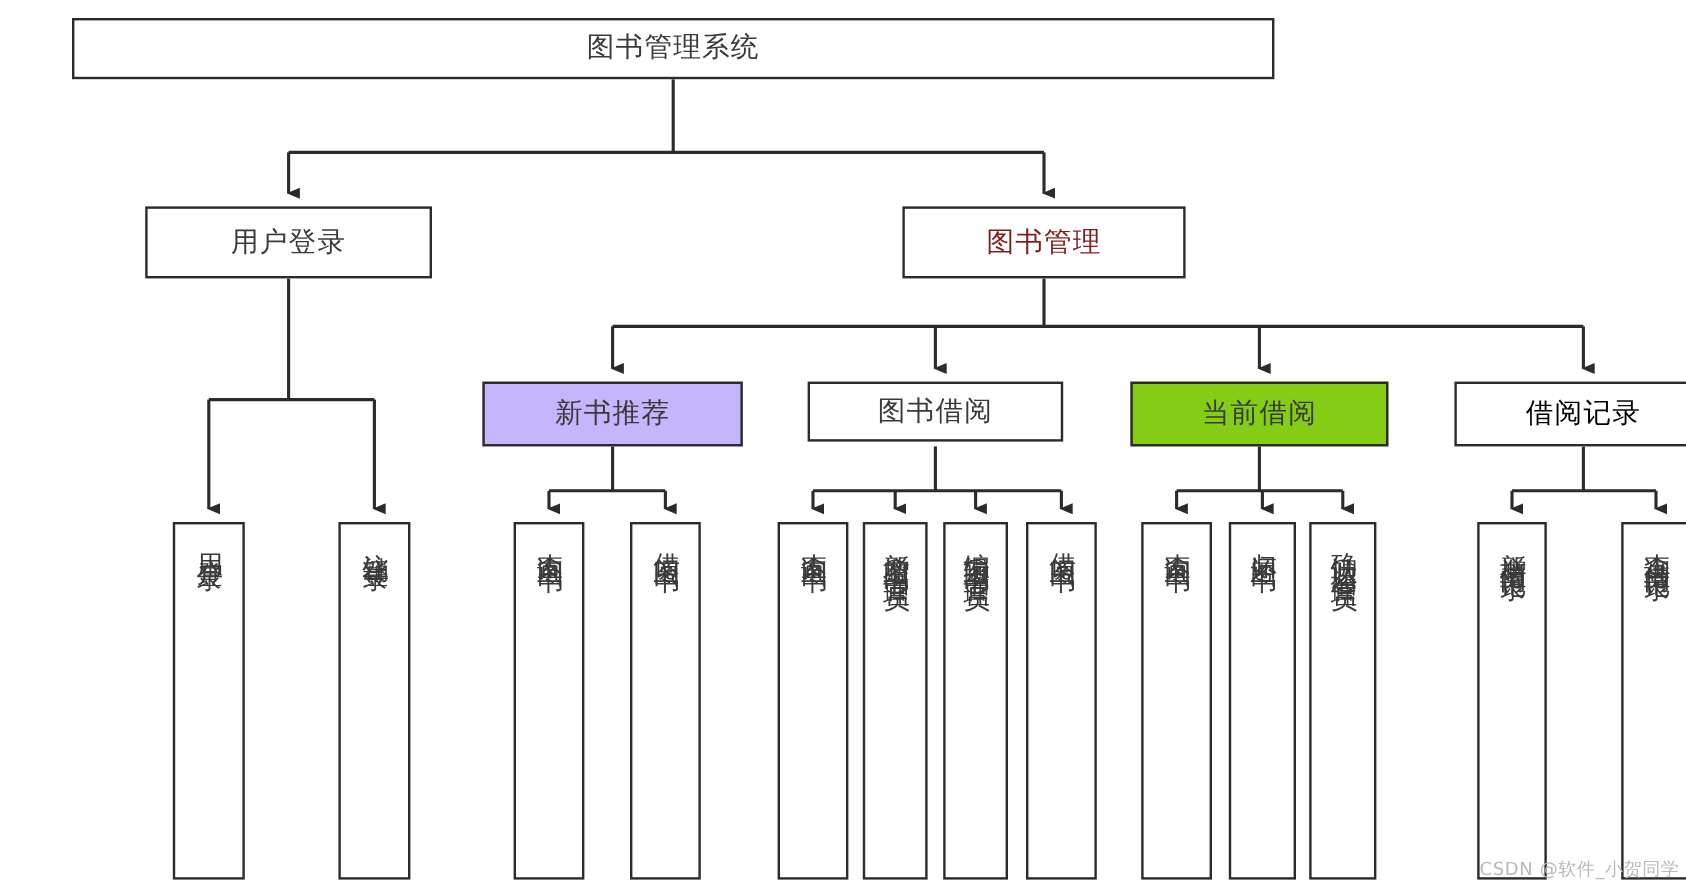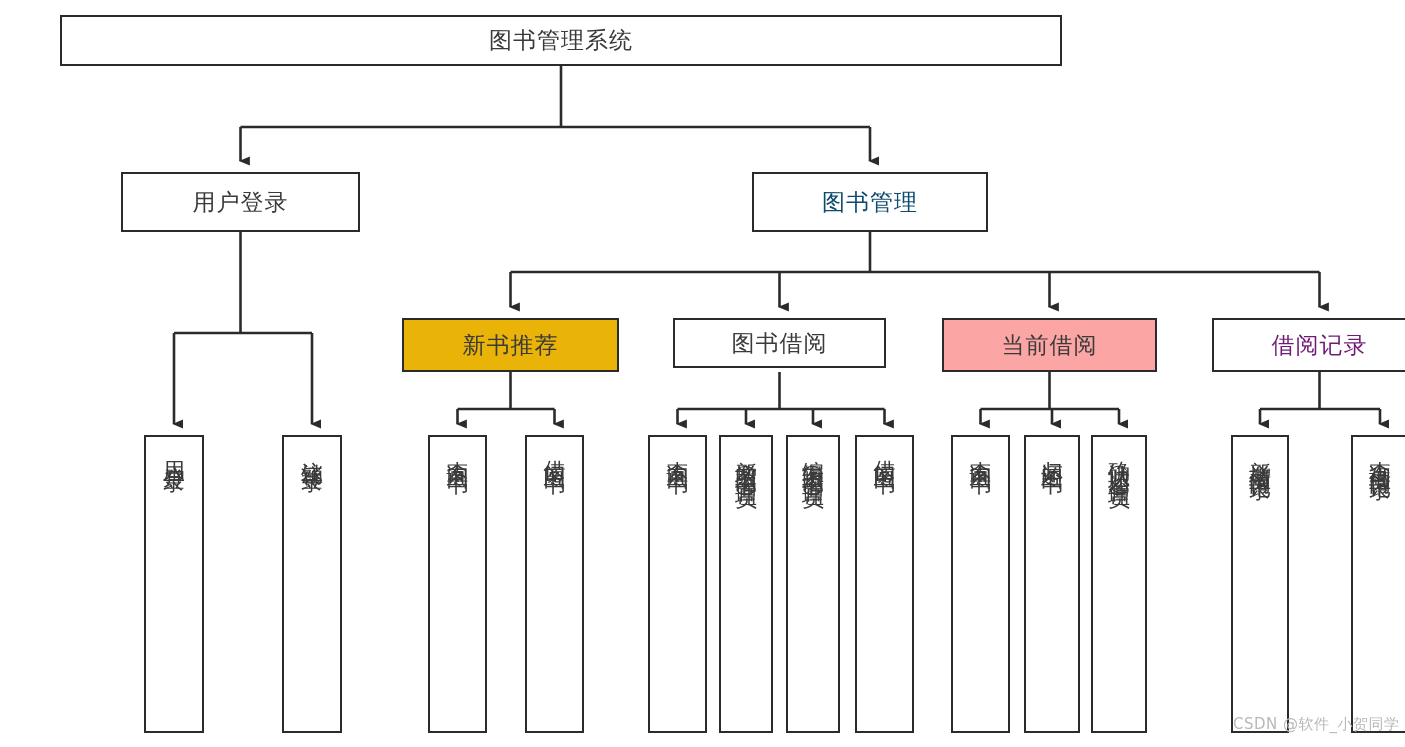--- a/index.html
+++ b/index.html
@@ -114,33 +114,33 @@
   </svg>
 
   <div id="nodes-layer">
       <div class="node-box" style="left: 20px; top: 15px; width: 1002px; height: 51px; border-color: rgb(43, 43, 43); background: rgb(255, 255, 255);">
         <span class="node-label" style="color: rgb(58, 58, 58);">图书管理系统</span>
       </div>
       <div class="node-box" style="left: 81px; top: 172px; width: 239px; height: 60px; border-color: rgb(43, 43, 43); background: rgb(255, 255, 255);">
         <span class="node-label" style="color: rgb(58, 58, 58);">用户登录</span>
       </div>
       <div class="node-box" style="left: 712px; top: 172px; width: 236px; height: 60px; border-color: rgb(43, 43, 43); background: rgb(255, 255, 255);">
-        <span class="node-label" style="color: #0c4a6e;">图书管理</span>
+        <span class="node-label" style="color: #7f1d1d;">图书管理</span>
       </div>
-      <div class="node-box" style="left: 362px; top: 318px; width: 217px; height: 54px; border-color: rgb(43, 43, 43); background: #eab308;">
+      <div class="node-box" style="left: 362px; top: 318px; width: 217px; height: 54px; border-color: rgb(43, 43, 43); background: #c4b5fd;">
         <span class="node-label" style="color: rgb(58, 58, 58);">新书推荐</span>
       </div>
       <div class="node-box" style="left: 633px; top: 318px; width: 213px; height: 50px; border-color: rgb(43, 43, 43); background: rgb(255, 255, 255);">
         <span class="node-label" style="color: rgb(58, 58, 58);">图书借阅</span>
       </div>
-      <div class="node-box" style="left: 902px; top: 318px; width: 215px; height: 54px; border-color: rgb(43, 43, 43); background: #fca5a5;">
+      <div class="node-box" style="left: 902px; top: 318px; width: 215px; height: 54px; border-color: rgb(43, 43, 43); background: #84cc16;">
         <span class="node-label" style="color: rgb(58, 58, 58);">当前借阅</span>
       </div>
       <div class="node-box" style="left: 1172px; top: 318px; width: 215px; height: 54px; border-color: rgb(43, 43, 43); background: rgb(255, 255, 255);">
-        <span class="node-label" style="color: #701a75;">借阅记录</span>
+        <span class="node-label" style="color: #000000;">借阅记录</span>
       </div>
       <div class="node-box vertical" style="left: 104px; top: 435px; width: 60px; height: 298px; border-color: rgb(43, 43, 43); background: rgb(255, 255, 255);">
         <span class="node-label" style="color: rgb(58, 58, 58);">用户登录</span>
       </div>
       <div class="node-box vertical" style="left: 242px; top: 435px; width: 60px; height: 298px; border-color: rgb(43, 43, 43); background: rgb(255, 255, 255);">
         <span class="node-label" style="color: rgb(58, 58, 58);">注销登录</span>
       </div>
       <div class="node-box vertical" style="left: 388px; top: 435px; width: 59px; height: 298px; border-color: rgb(43, 43, 43); background: rgb(255, 255, 255);">
         <span class="node-label" style="color: rgb(58, 58, 58);">查询图书</span>
       </div>

